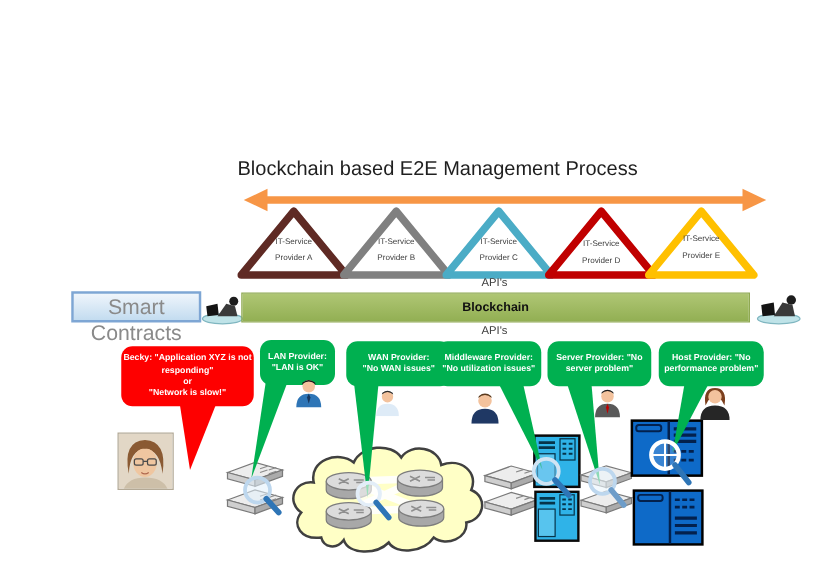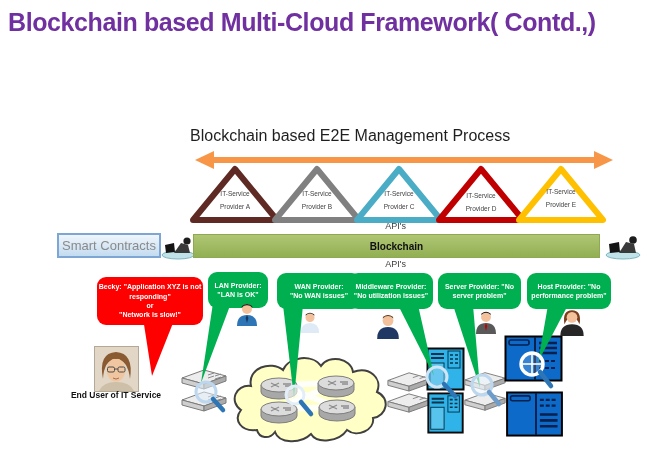--- a/index.html
+++ b/index.html
@@ -3,39 +3,38 @@
 <meta charset="utf-8">
 <style>
   html,body{margin:0;padding:0;background:#fff;}
   .slide{position:relative;width:668px;height:460px;background:#ffffff;font-family:"Liberation Sans",sans-serif;overflow:hidden;}
   .abs{position:absolute;}
   .main-title{left:8px;top:8px;width:655px;font-size:25px;font-weight:bold;color:#7030A0;letter-spacing:-0.4px;}
   .e2e-title{left:190px;top:127px;width:420px;font-size:16px;color:#1f1f1f;}
   .apis{width:64px;text-align:right;font-size:9px;color:#3d3d3d;z-index:3;}
   .prov{width:92px;height:60px;z-index:2;}
   .tri-label{position:absolute;width:100%;text-align:center;font-size:6.5px;color:#404040;line-height:1;}
-  .smart-box{left:57px;top:233px;width:100px;height:21px;background:linear-gradient(180deg,#EFF5FB,#C3DCF0);border:2px solid #7EA6D4;color:#8a8a8a;font-size:13px;text-align:center;line-height:21px;z-index:3;}
+  .smart-box{left:57px;top:233px;width:100px;height:21px;background:linear-gradient(180deg,#EFF5FB,#C3DCF0);border:2px solid #7EA6D4;color:#8a8a8a;font-size:17px;text-align:center;line-height:21px;z-index:3;}
   .chain-bar{left:193px;top:234px;width:407px;height:24px;background:linear-gradient(180deg,#AFC674,#92AF53);border:1px solid #8FA952;box-sizing:border-box;display:flex;align-items:center;justify-content:center;font-size:10px;font-weight:bold;color:#101010;z-index:3;white-space:nowrap;}
   .chain-bar .note{color:#FF0000;margin-left:3px;}
   .bubble{position:absolute;border-radius:9px;color:#fff;font-weight:bold;font-size:7px;line-height:1.35;display:flex;flex-direction:column;align-items:center;justify-content:center;text-align:center;z-index:6;padding:1px;box-sizing:border-box;}
   .bubble.red{background:#FE0000;font-size:7px;}
   .bubble.green{background:#00B050;}
   .tails{left:0;top:0;z-index:4;pointer-events:none;}
   .net-icon{z-index:2;}
   .mag{z-index:5;}
   .bust{z-index:6;}
   .becky-caption{left:55px;top:390px;width:122px;text-align:center;font-size:8.5px;font-weight:bold;color:#111;line-height:1.2;z-index:2;}
   .becky-photo{left:95px;top:347px;width:43px;height:44px;outline:1px solid #b3a996;z-index:2;}
 </style>
 </head>
 <body>
 
 <div class="slide">
 
-  <div class="abs main-title">Blockchain based Multi-Cloud Framework( Contd.,)</div>
 
   <div class="abs e2e-title">Blockchain based E2E Management Process</div>
 
   <svg class="abs" style="left:190px;top:148px;z-index:1" width="428" height="24">
     <line x1="22" y1="12" x2="406" y2="12" stroke="#F79646" stroke-width="6"></line>
     <polygon points="24,3 24,21 5,12" fill="#F79646"></polygon>
     <polygon points="404,3 404,21 423,12" fill="#F79646"></polygon>
   </svg>
 
   <div class="abs prov" style="left:189px;top:164px">
@@ -204,21 +203,20 @@
     <path d="M8,32 Q3,6 21,5 Q39,6 35,32 Q33,13 21,12 Q9,13 8,32 Z" fill="#8A5A33"></path>
     <ellipse cx="21" cy="23" rx="9.5" ry="11.5" fill="#EFC6A0"></ellipse>
     <path d="M10,17 Q12,7 21,7 Q31,7 33,17 Q26,11 21,12 Q15,11 10,17 Z" fill="#8A5A33"></path>
     <rect x="12.5" y="20" width="7" height="5" rx="1.5" fill="none" stroke="#4a4a4a"></rect>
     <rect x="23" y="20" width="7" height="5" rx="1.5" fill="none" stroke="#4a4a4a"></rect>
     <line x1="19.5" y1="22" x2="23" y2="22" stroke="#4a4a4a"></line>
     <path d="M18,31 q3,2.2 6,0" stroke="#b06a50" fill="none"></path>
     <path d="M4,44 Q8,35 21,35 Q35,35 39,44 Z" fill="#CDBFA8"></path>
   </svg>
   <div class="abs becky-caption">
-    <div>End User of IT Service</div>
   </div>
 
   <svg class="abs tails" width="668" height="460">
     <polygon points="143,318 175,318 152,376" fill="#FE0000"></polygon>
     <polygon points="213,303 231,303 201,383" fill="#00B050"></polygon>
     <polygon points="283,305 303,305 294,398" fill="#00B050"></polygon>
     <polygon points="398,305 418,305 434,376" fill="#00B050"></polygon>
     <polygon points="453,305 473,305 480,388" fill="#00B050"></polygon>
     <polygon points="548,305 568,305 538,362" fill="#00B050"></polygon>
   </svg>

